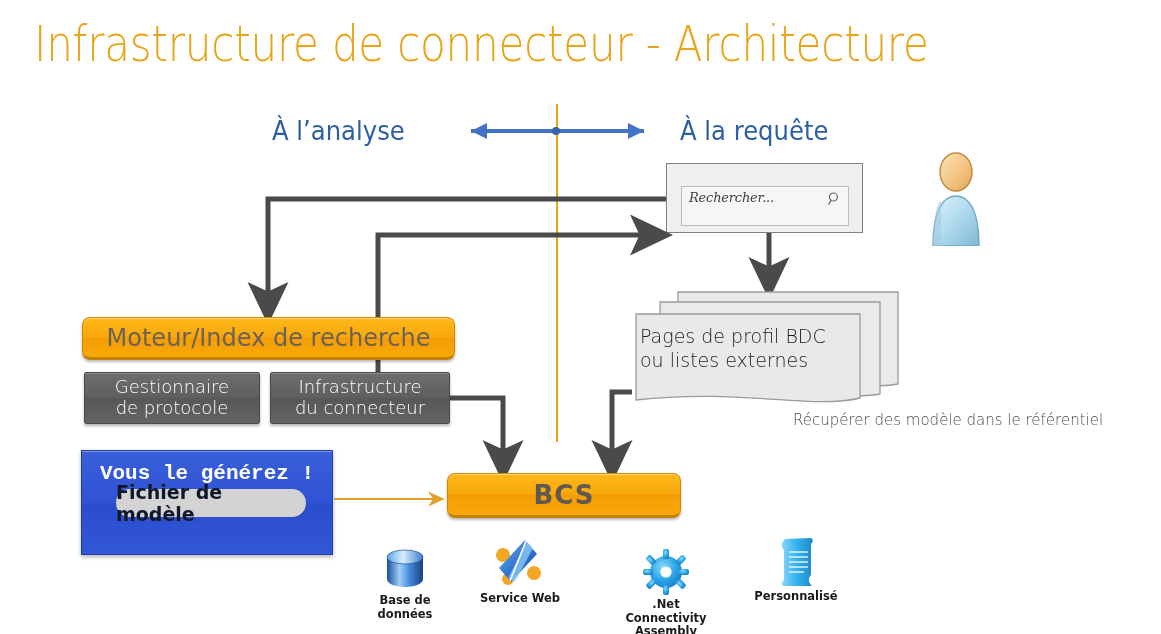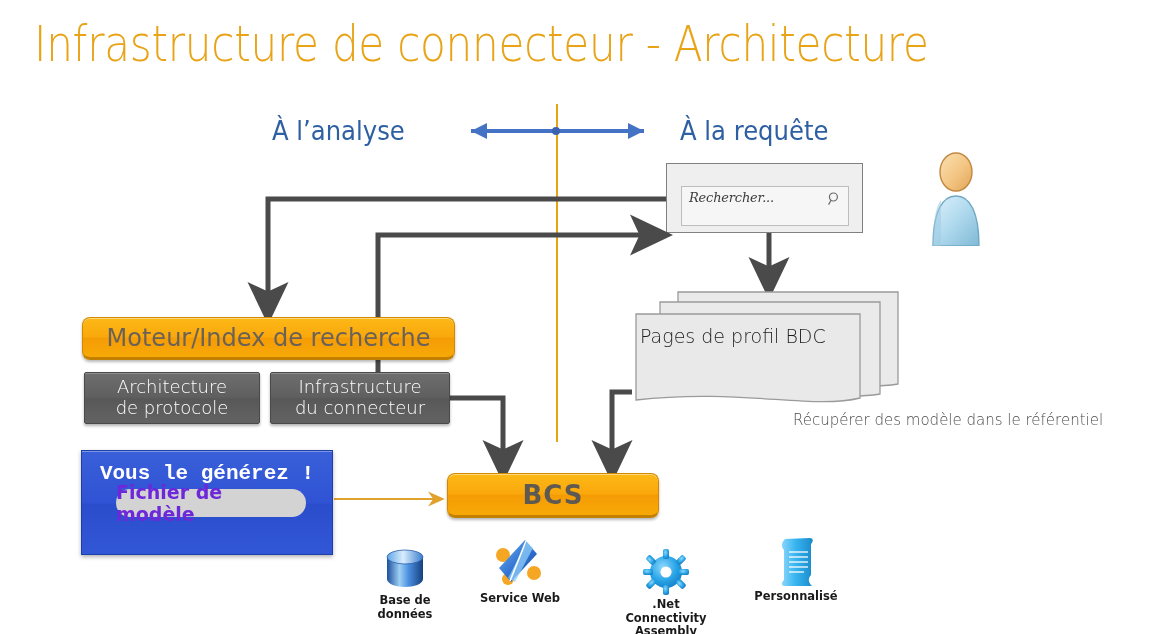--- a/index.html
+++ b/index.html
@@ -134,21 +134,21 @@
     top: 317px;
     width: 373px;
     height: 43px;
     font-size: 24px;
     font-weight: 400;
     color: #6b6257;
   }
   #box-bcs {
     left: 447px;
     top: 473px;
-    width: 212px;
+    width: 234px;
     height: 45px;
     font-size: 26px;
     font-weight: bold;
     color: #5e5a52;
     letter-spacing: 1px;
   }
 
   
   .gray-box {
     position: absolute;
@@ -193,21 +193,21 @@
     font-weight: bold;
     font-family: Liberation Mono, monospace;
   }
   #blue-sub {
     position: absolute;
     left: 34px;
     top: 38px;
     width: 190px;
     height: 28px;
     background: #d3d3d3;
-    color: #6d28d9;
+    color: #0f172a;
     font-size: 19px;
     font-weight: bold;
     display: flex;
     align-items: center;
     justify-content: center;
     font-family: "DejaVu Sans", sans-serif;
     border-radius: 14px;
   }
 
   
@@ -338,21 +338,21 @@
 
     <path d="M 632,392 L 612,392 L 612,466" fill="none" stroke="#4a4a4a" stroke-width="5" marker-end="url(#ahGray)"></path>
 
     <path d="M 334,499 L 440,499" fill="none" stroke="#e0a22b" stroke-width="2" marker-end="url(#ahOrange)"></path>
   </svg>
 
   <div class="orange-box" id="box-moteur">Moteur/Index de recherche</div>
 
   <div class="gray-box" id="box-gestionnaire">
     <span>
-      <span>Architecture</span><br>
+      <span>Gestionnaire</span><br>
       <span>de protocole</span>
     </span>
   </div>
   <div class="gray-box" id="box-infra">
     <span>
       <span>Infrastructure</span><br>
       <span>du connecteur</span>
     </span>
   </div>
 
@@ -363,20 +363,21 @@
 
   <div class="orange-box" id="box-bcs">BCS</div>
 
   <svg id="doc-stack" viewBox="0 0 270 125">
     <path d="M46 4 H266 V96 C220 104 150 86 46 96 Z" fill="#eaeaea" stroke="#9a9a9a" stroke-width="1.3"></path>
     <path d="M28 14 H248 V106 C202 114 132 96 28 106 Z" fill="#eaeaea" stroke="#9a9a9a" stroke-width="1.3"></path>
     <path d="M4 26 H228 V110 C180 122 108 100 4 112 Z" fill="#e9e9e9" stroke="#9a9a9a" stroke-width="1.3"></path>
   </svg>
   <div id="doc-text">
     <span>Pages de profil BDC</span><br>
+    <span>ou listes externes</span>
   </div>
 
   <div id="caption-recuperer">Récupérer des modèle dans le référentiel</div>
 
   <div class="bottom-item" id="item-web">
     <div class="bottom-icon">
       <svg width="62" height="52" viewBox="0 0 62 52">
         <defs>
           <linearGradient id="wsB" x1="0" y1="0" x2="1" y2="1">
             <stop offset="0%" stop-color="#6fb6f0"></stop>

